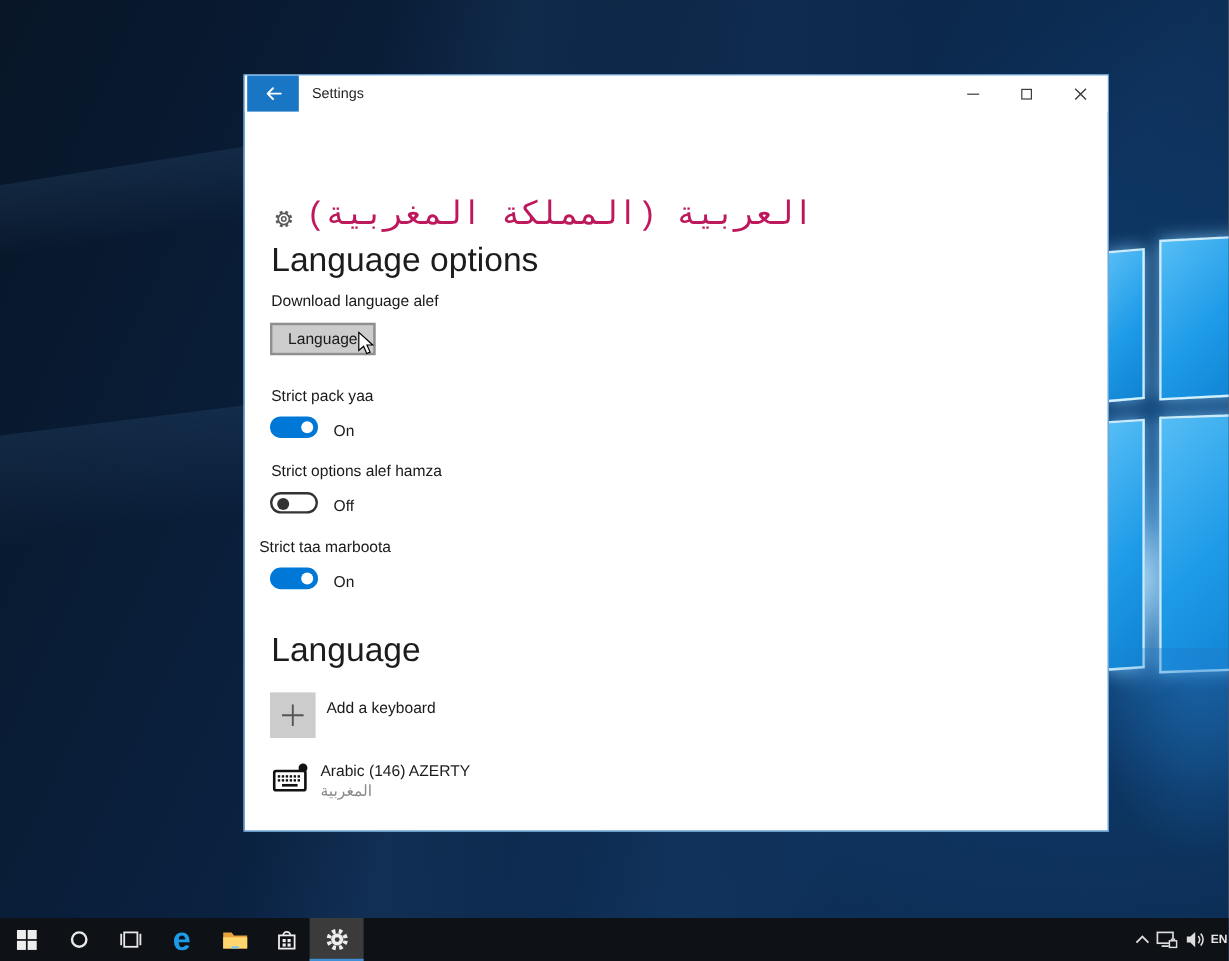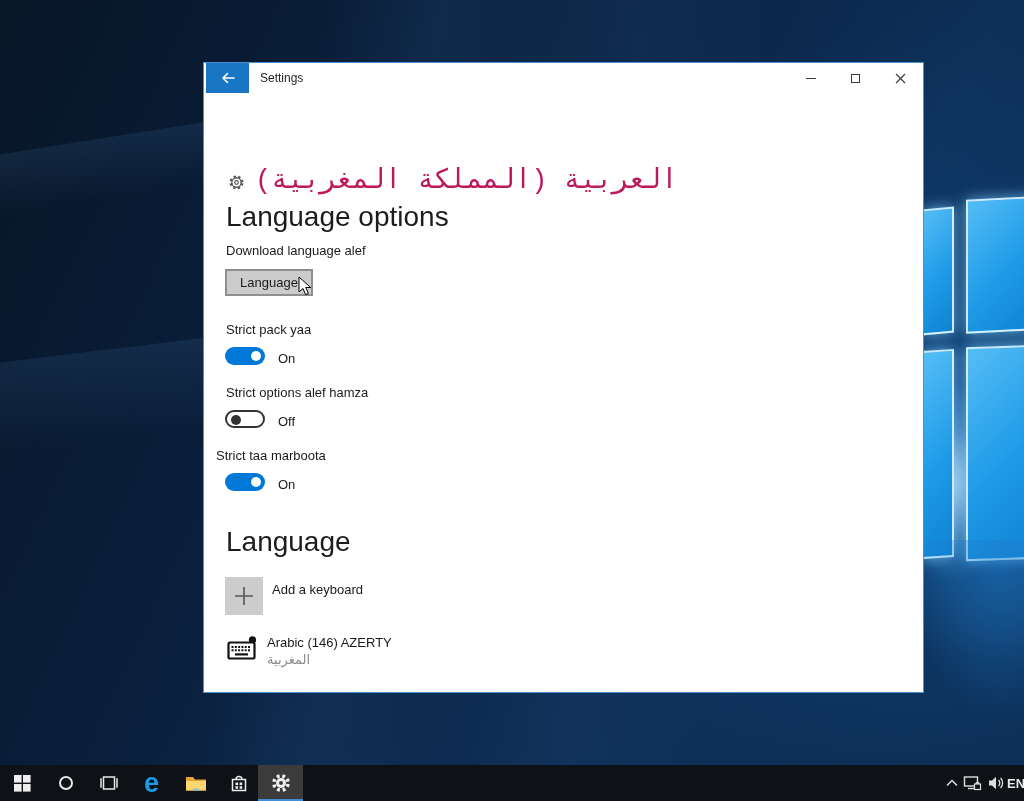--- a/index.html
+++ b/index.html
@@ -82,21 +82,21 @@
   .tb-start { left:2px; } .tb-search { left:45px; } .tb-taskview { left:88px; }
   .tb-edge { left:131px; } .tb-folder { left:175px; } .tb-store { left:218px; }
   .tb-settings { left:258px; width:45px; background:#3b3b3b; }
   .tb-settings .underline { position:absolute; left:0; bottom:0; width:100%; height:2px; background:#3f8fd6; }
   .search-circle { width:14px; height:14px; border:2px solid #e8e8e8; border-radius:50%; }
   .edge-e { font-size:27px; font-weight:bold; color:#1a9ce8; line-height:27px; }
   .tray { position:absolute; right:0; top:0; height:36px; }
   .tray-item { position:absolute; top:0; height:36px; display:flex; align-items:center; justify-content:center; }
   .tray-chevron { right:62px; width:20px; } .tray-net { right:40px; width:24px; }
   .tray-vol { right:16px; width:24px; } .tray-lang { right:-2px; width:20px; }
-  .tray-lang span { font-size:13px; color:#e8e8e8; font-weight:bold; }
+  .tray-lang span { font-size:10px; color:#e8e8e8; font-weight:bold; }
 </style>
 </head>
 <body>
 
 <div class="stage">
 
   <div class="desktop">
     <div class="beam beam1"></div>
     <div class="beam beam2"></div>
     <div class="wall-logo">

